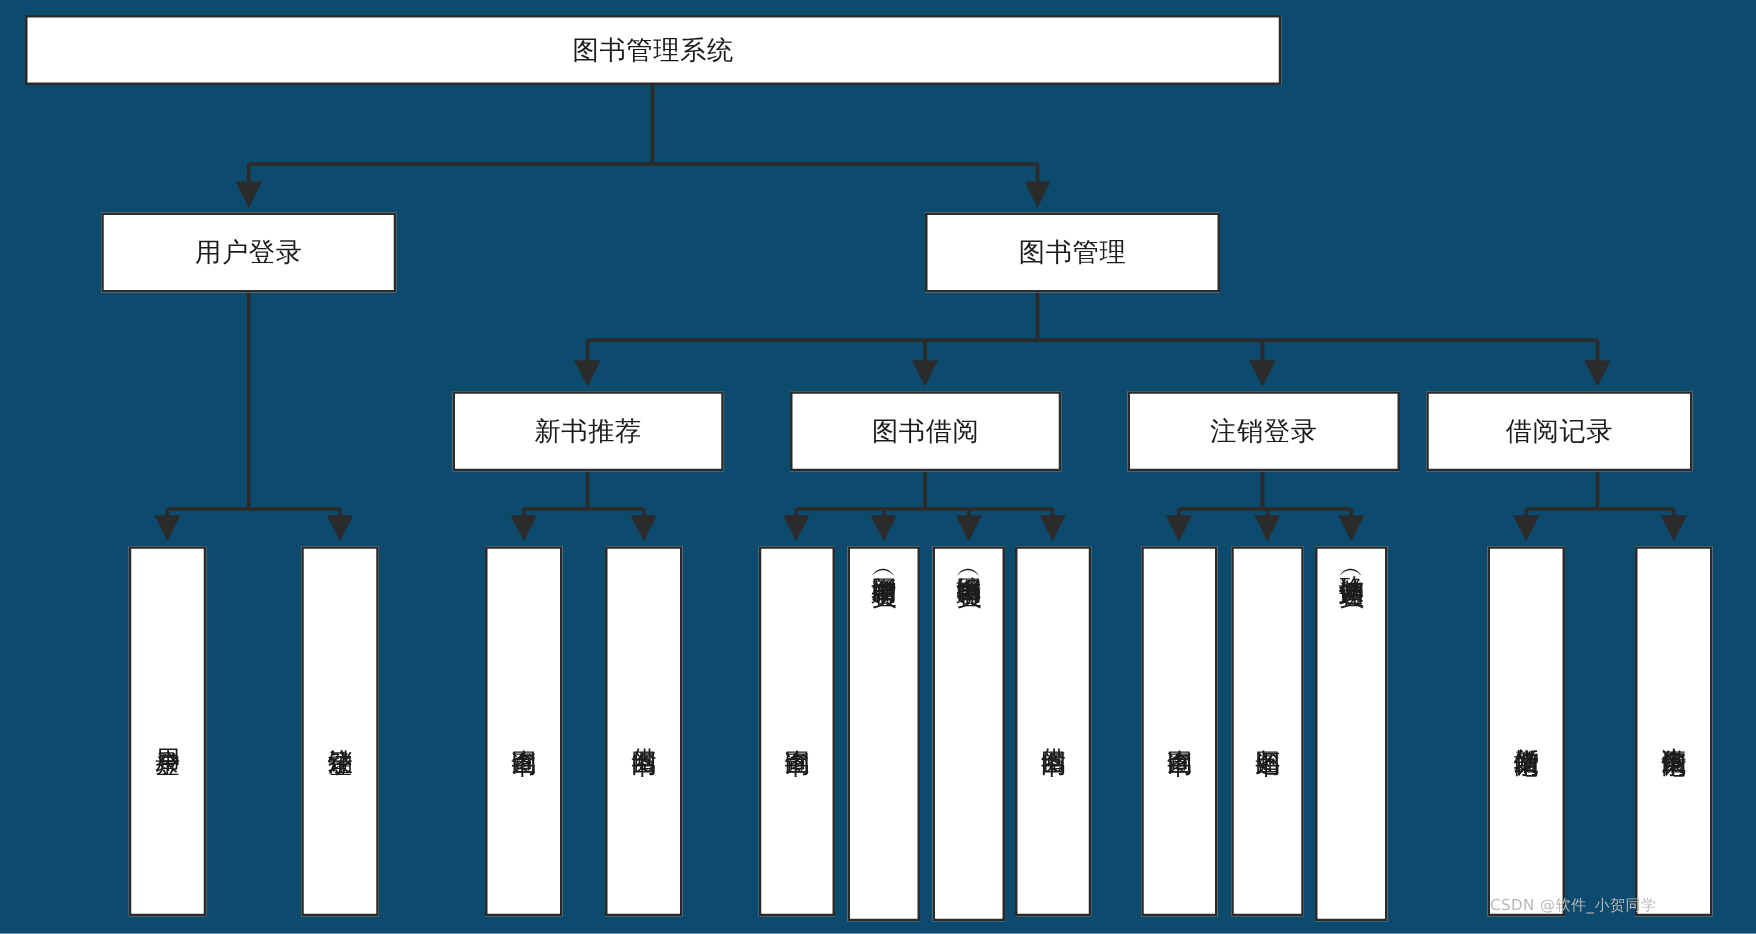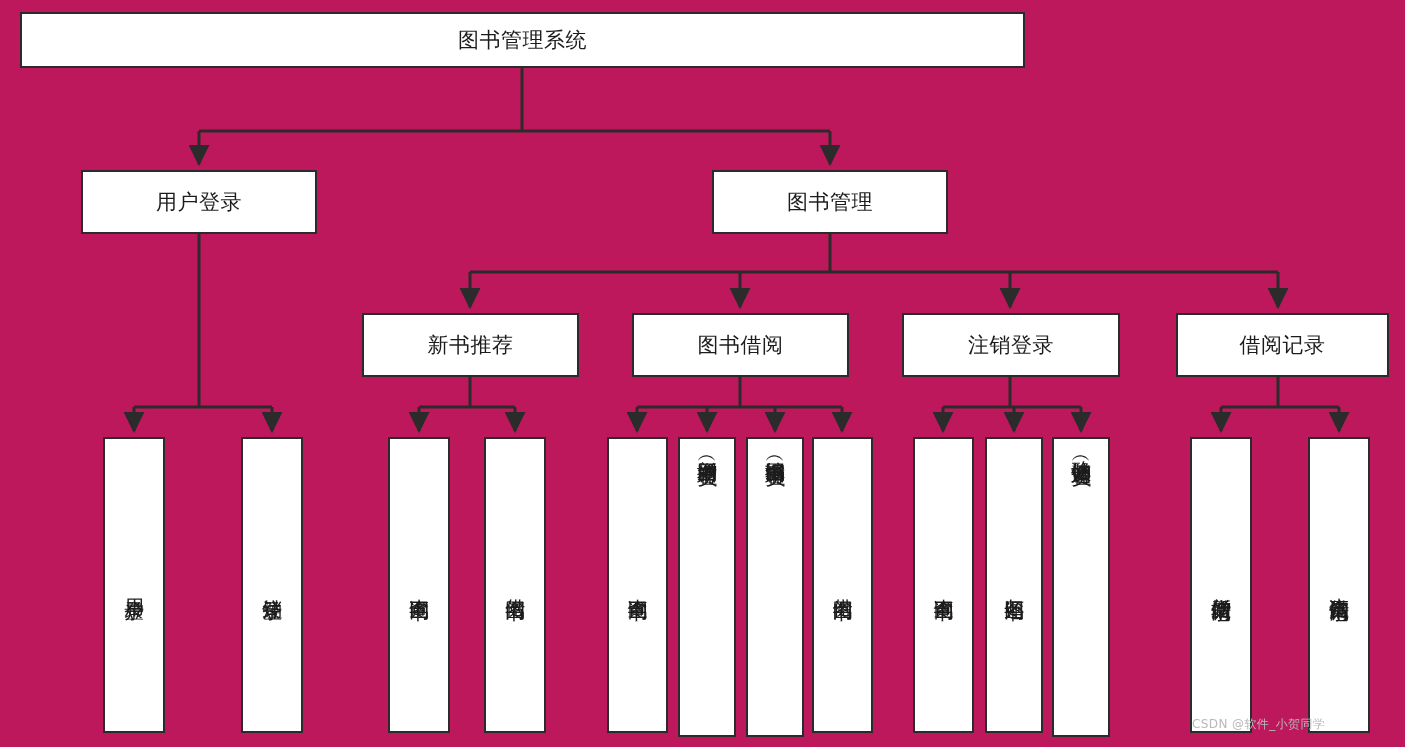--- a/index.html
+++ b/index.html
@@ -9,21 +9,21 @@
     background: #ffffff;
   }
   body {
     font-family: "DejaVu Sans", "Liberation Sans", sans-serif;
     color: #1c1c1c;
   }
   #diagram {
     position: relative;
     width: 1405px;
     height: 747px;
-    background: #be185d;
+    background: #0c4a6e;
     overflow: hidden;
   }
   #edges {
     position: absolute;
     left: 0;
     top: 0;
     width: 1405px;
     height: 747px;
     pointer-events: none;
   }
@@ -126,34 +126,34 @@
     </g>
   </svg>
 
   <div class="node" style="left:20px; top:12px; width:1005px; height:56px;">
     <span class="node-label">图书管理系统</span>
   </div>
 
   <div class="node" style="left:81px; top:170px; width:236px; height:64px;">
     <span class="node-label">用户登录</span>
   </div>
-  <div class="node" style="left:712px; top:170px; width:236px; height:64px;">
+  <div class="node" style="left:740px; top:170px; width:236px; height:64px;">
     <span class="node-label">图书管理</span>
   </div>
 
   <div class="node" style="left:632px; top:313px; width:217px; height:64px;">
     <span class="node-label">图书借阅</span>
   </div>
   <div class="node" style="left:362px; top:313px; width:217px; height:64px;">
     <span class="node-label">新书推荐</span>
   </div>
   <div class="node" style="left:902px; top:313px; width:218px; height:64px;">
     <span class="node-label">注销登录</span>
   </div>
-  <div class="node" style="left:1176px; top:313px; width:213px; height:64px;">
+  <div class="node" style="left:1141px; top:313px; width:213px; height:64px;">
     <span class="node-label">借阅记录</span>
   </div>
 
   <div class="node leaf center-v" style="left:103px; top:437px; width:62px; height:296px;">
     <span class="node-label">用户登录</span>
   </div>
   <div class="node leaf center-v" style="left:241px; top:437px; width:62px; height:296px;">
     <span class="node-label">注销登录</span>
   </div>
 

